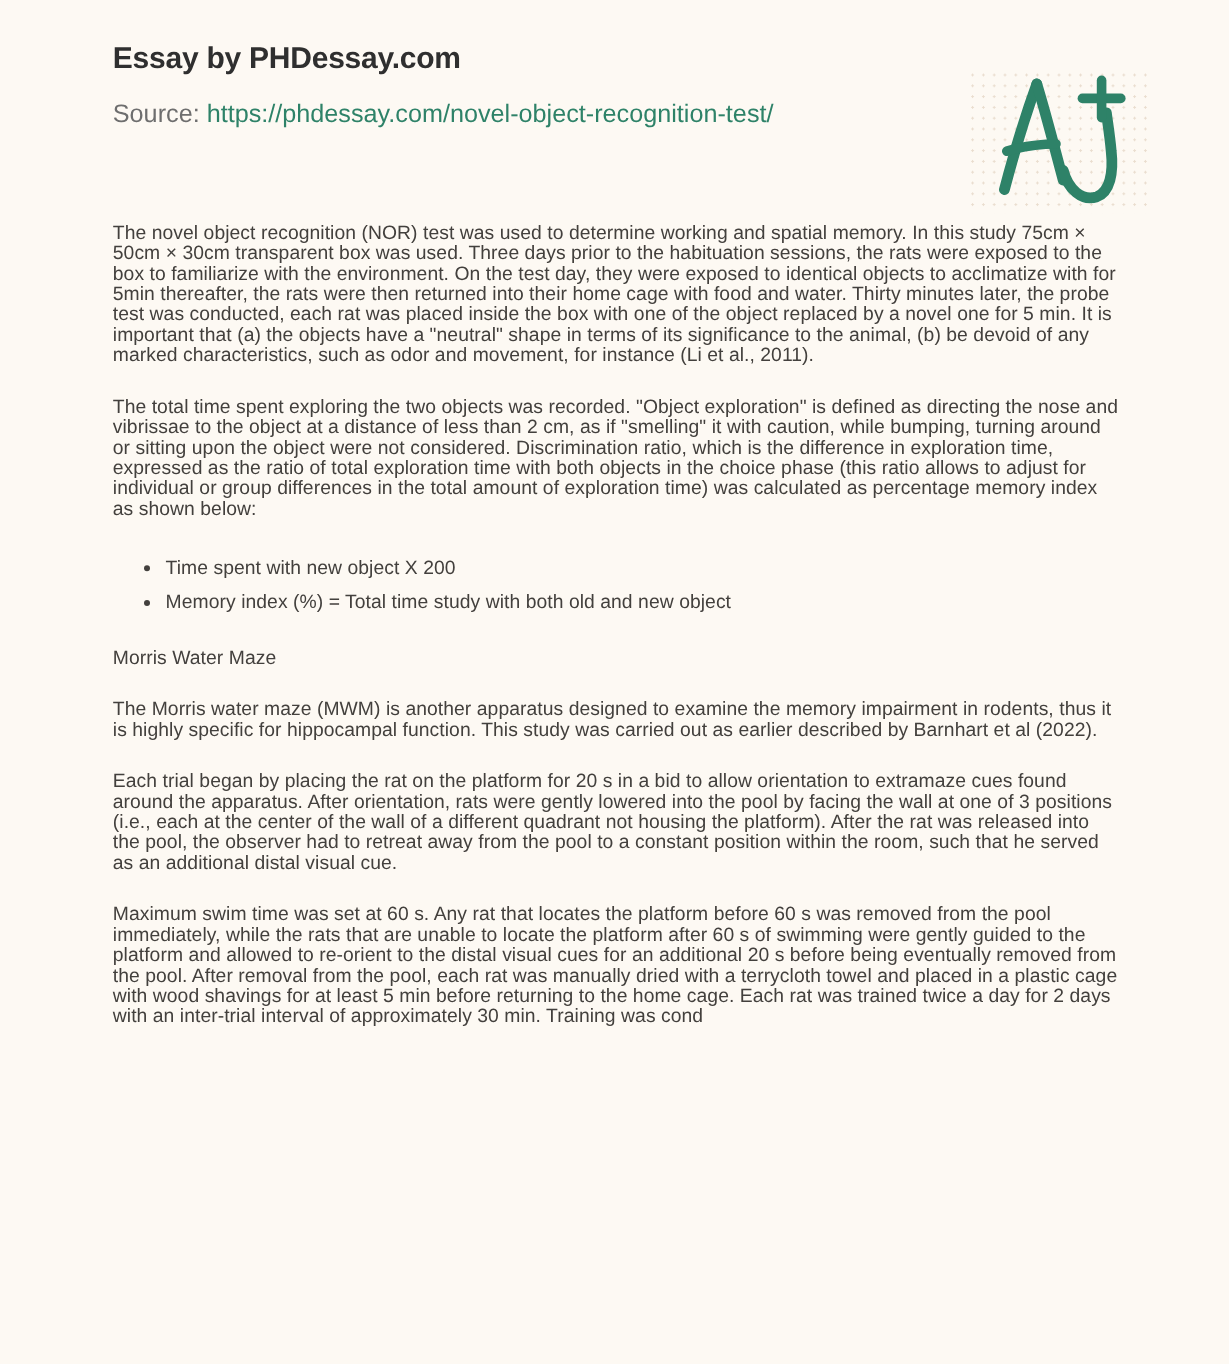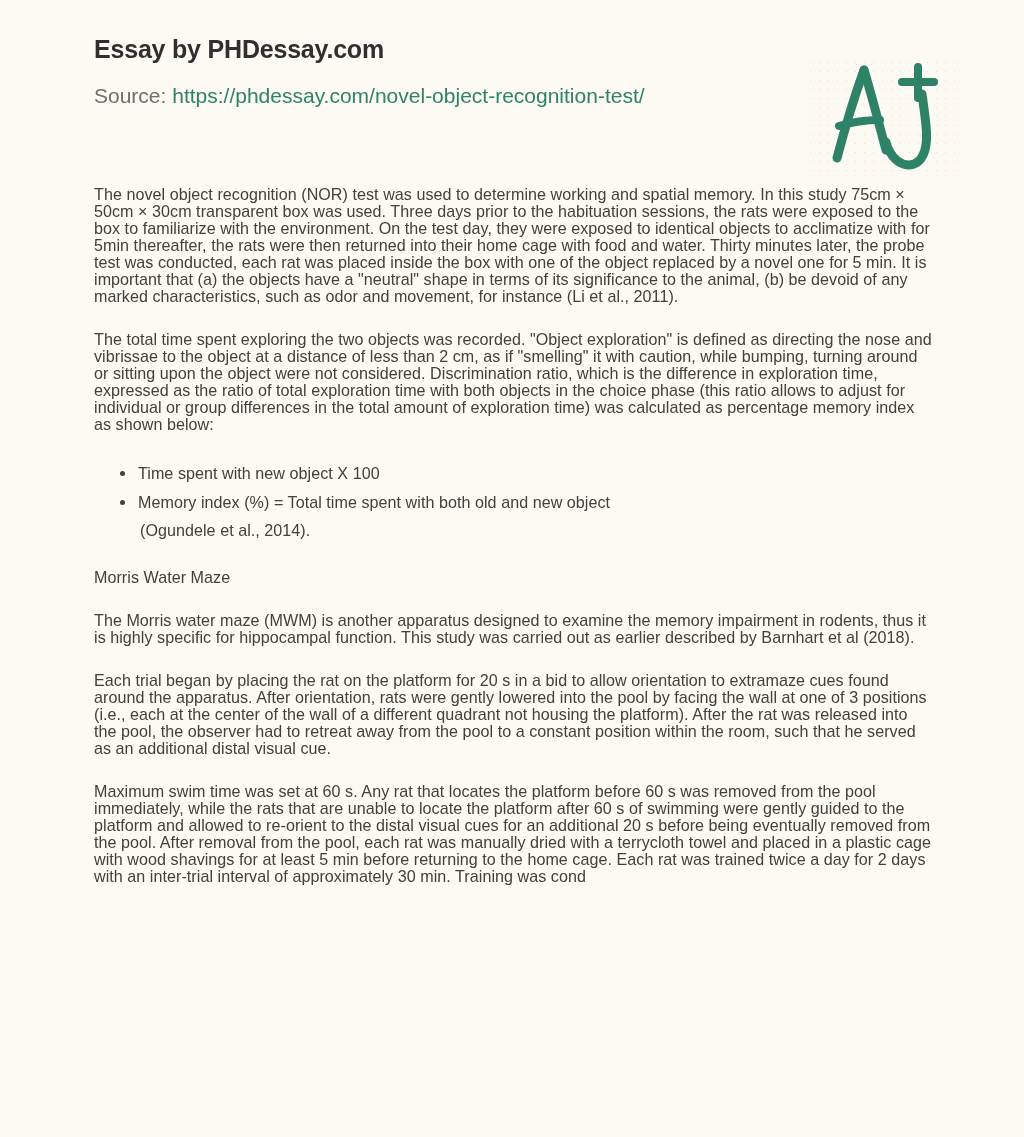--- a/index.html
+++ b/index.html
@@ -139,21 +139,21 @@
     </svg>
   </div>
 </div>
 
 <div class="article">
 
   <p class="para">The novel object recognition (NOR) test was used to determine working and spatial memory. In this study 75cm × 50cm × 30cm transparent box was used. Three days prior to the habituation sessions, the rats were exposed to the box to familiarize with the environment. On the test day, they were exposed to identical objects to acclimatize with for 5min thereafter, the rats were then returned into their home cage with food and water. Thirty minutes later, the probe test was conducted, each rat was placed inside the box with one of the object replaced by a novel one for 5 min. It is important that (a) the objects have a "neutral" shape in terms of its significance to the animal, (b) be devoid of any marked characteristics, such as odor and movement, for instance (Li et al., 2011).</p>
   <p class="para">The total time spent exploring the two objects was recorded. "Object exploration" is defined as directing the nose and vibrissae to the object at a distance of less than 2 cm, as if "smelling" it with caution, while bumping, turning around or sitting upon the object were not considered. Discrimination ratio, which is the difference in exploration time, expressed as the ratio of total exploration time with both objects in the choice phase (this ratio allows to adjust for individual or group differences in the total amount of exploration time) was calculated as percentage memory index as shown below:</p>
 
   <ul class="bullets">
-    <li><span>Time spent with new object X 100</span></li>
-    <li><span>Memory index (%) = Total time spent with both old and new object</span><span class="cont">(Ogundele et al., 2014).</span></li>
+    <li><span>Time spent with new object X 200</span></li>
+    <li><span>Memory index (%) = Total time study with both old and new object</span></li>
   </ul>
 
   <p class="para">Morris Water Maze</p>
-  <p class="para">The Morris water maze (MWM) is another apparatus designed to examine the memory impairment in rodents, thus it is highly specific for hippocampal function. This study was carried out as earlier described by Barnhart et al (2018).</p>
+  <p class="para">The Morris water maze (MWM) is another apparatus designed to examine the memory impairment in rodents, thus it is highly specific for hippocampal function. This study was carried out as earlier described by Barnhart et al (2022).</p>
   <p class="para">Each trial began by placing the rat on the platform for 20 s in a bid to allow orientation to extramaze cues found around the apparatus. After orientation, rats were gently lowered into the pool by facing the wall at one of 3 positions (i.e., each at the center of the wall of a different quadrant not housing the platform). After the rat was released into the pool, the observer had to retreat away from the pool to a constant position within the room, such that he served as an additional distal visual cue.</p>
   <p class="para">Maximum swim time was set at 60 s. Any rat that locates the platform before 60 s was removed from the pool immediately, while the rats that are unable to locate the platform after 60 s of swimming were gently guided to the platform and allowed to re-orient to the distal visual cues for an additional 20 s before being eventually removed from the pool. After removal from the pool, each rat was manually dried with a terrycloth towel and placed in a plastic cage with wood shavings for at least 5 min before returning to the home cage. Each rat was trained twice a day for 2 days with an inter-trial interval of approximately 30 min. Training was cond</p>
 </div>
 
 </body></html>

